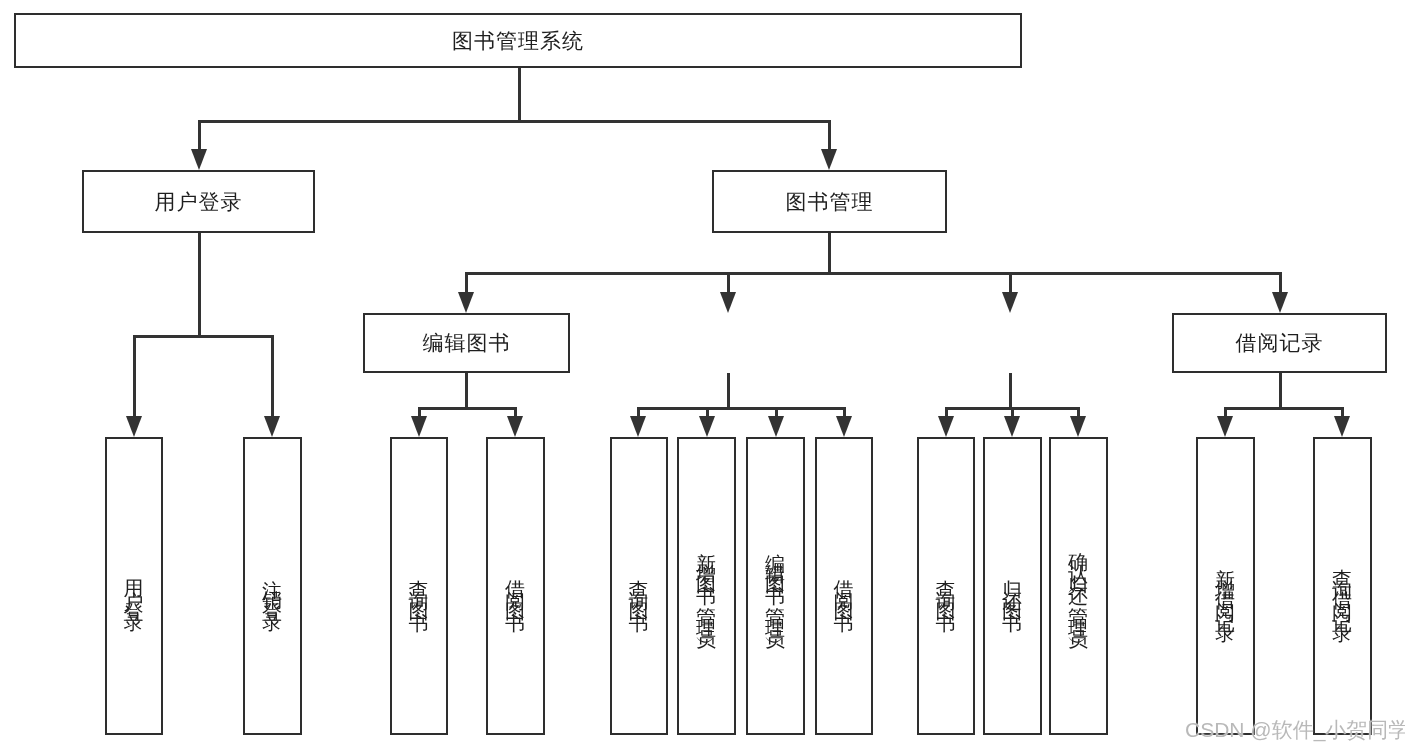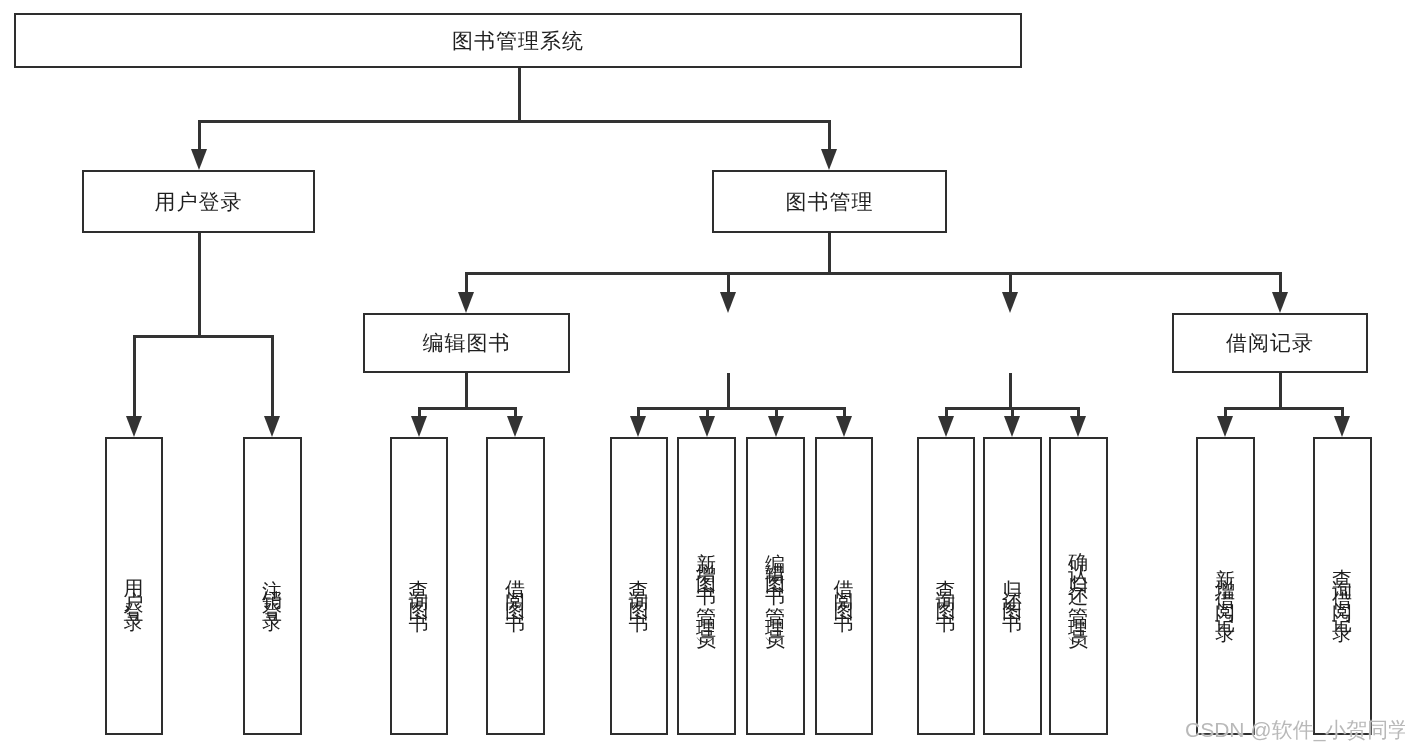--- a/index.html
+++ b/index.html
@@ -71,21 +71,21 @@
   <div class="vl" style="left:464.5px;top:272px;height:22px"></div>
   <div class="ar" style="left:458px;top:292px"></div>
   <div class="vl" style="left:726.5px;top:272px;height:22px"></div>
   <div class="ar" style="left:720px;top:292px"></div>
   <div class="vl" style="left:1008.5px;top:272px;height:22px"></div>
   <div class="ar" style="left:1002px;top:292px"></div>
   <div class="vl" style="left:1278.5px;top:272px;height:22px"></div>
   <div class="ar" style="left:1272px;top:292px"></div>
 
   <div class="hbox" style="left:363px;top:313px;width:207px;height:60px">编辑图书</div>
-  <div class="hbox" style="left:1172px;top:313px;width:196px;height:60px">借阅记录</div>
+  <div class="hbox" style="left:1172px;top:313px;width:215px;height:60px">借阅记录</div>
 
   <div class="vl" style="left:464.5px;top:373px;height:37px"></div>
   <div class="hl" style="left:417.5px;top:407px;width:99px"></div>
   <div class="vl" style="left:417.5px;top:407px;height:11px"></div>
   <div class="ar" style="left:411px;top:416px"></div>
   <div class="vl" style="left:513.5px;top:407px;height:11px"></div>
   <div class="ar" style="left:507px;top:416px"></div>
 
   <div class="vl" style="left:726.5px;top:373px;height:37px"></div>
   <div class="hl" style="left:636.5px;top:407px;width:209px"></div>

